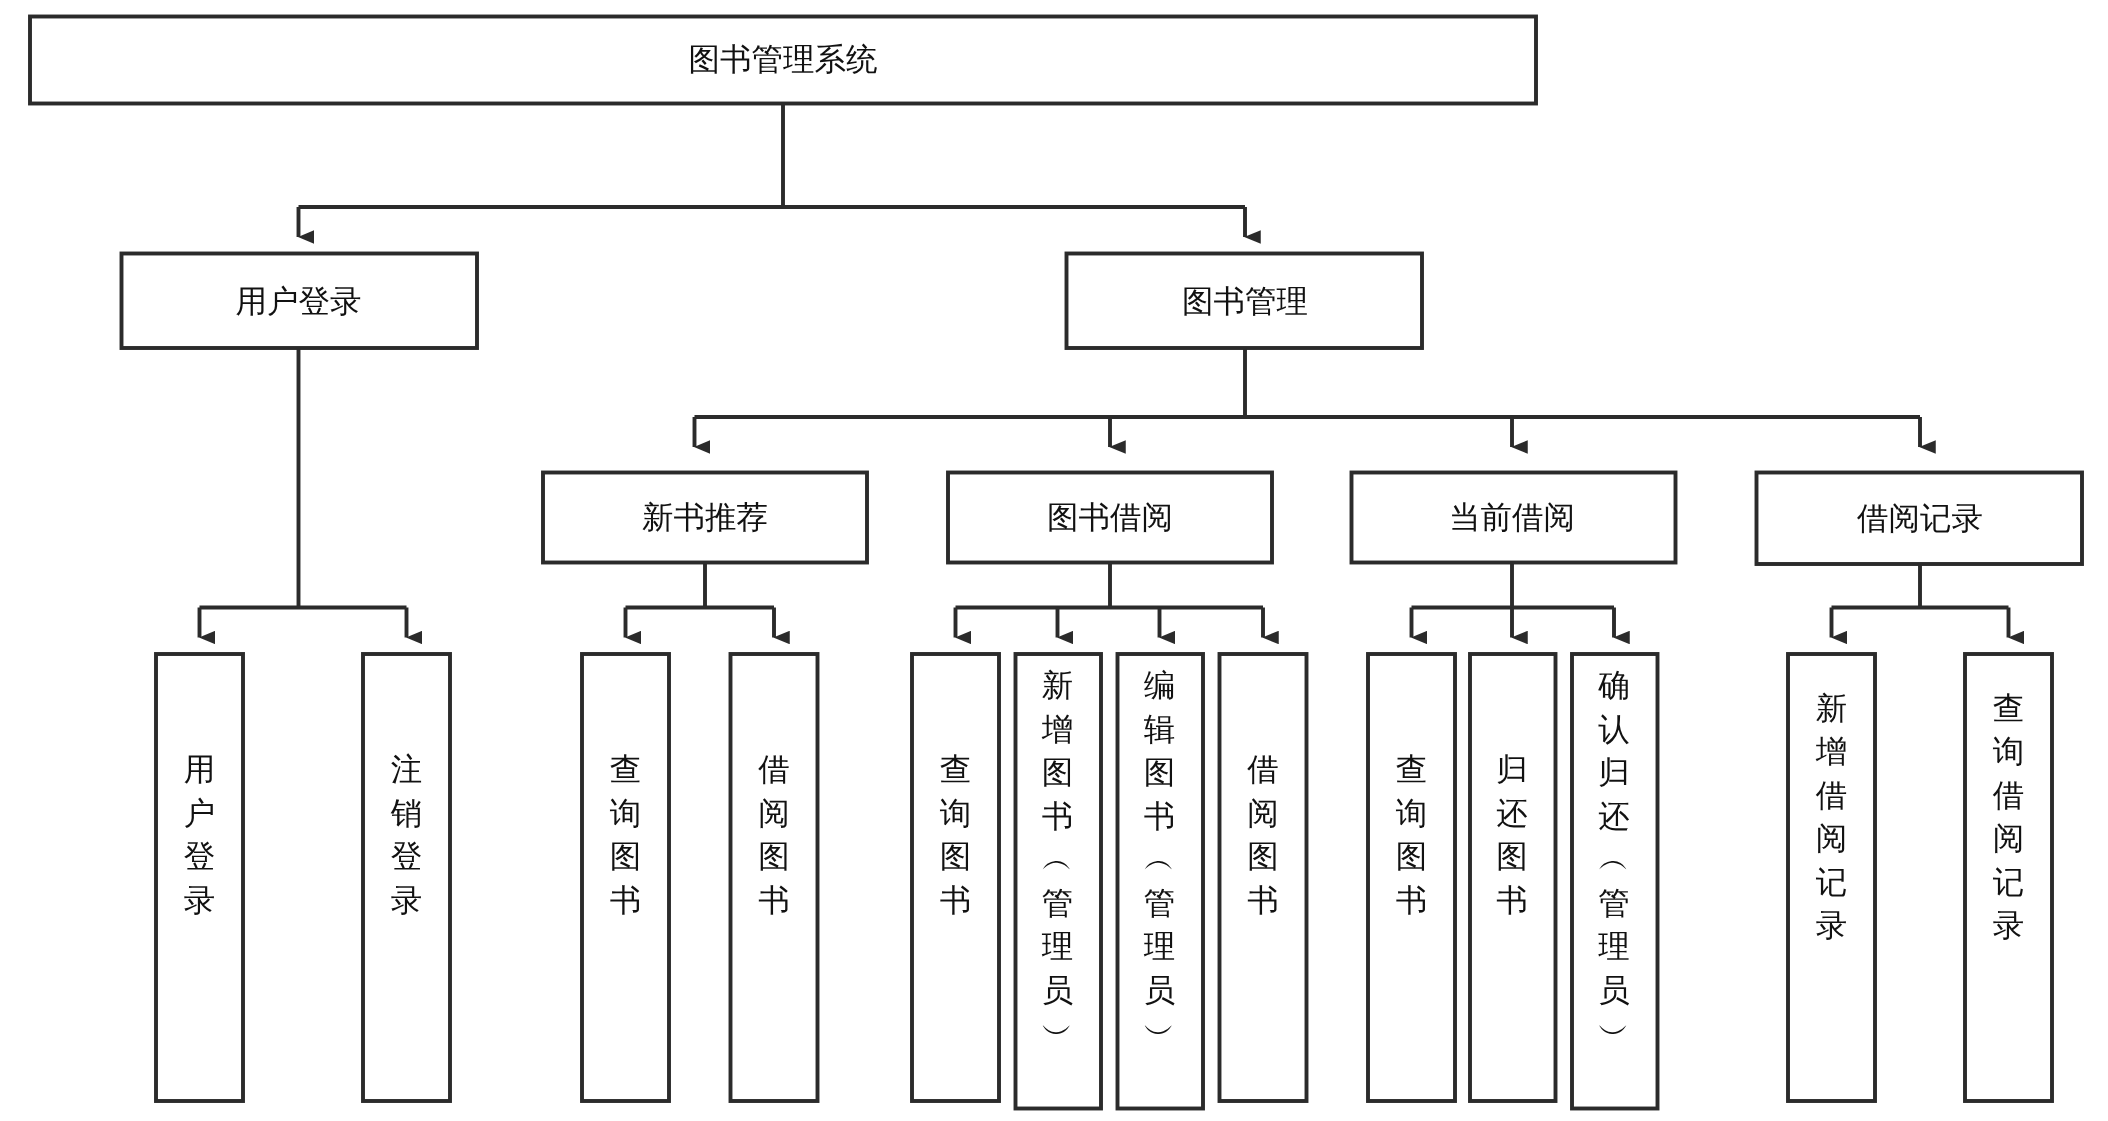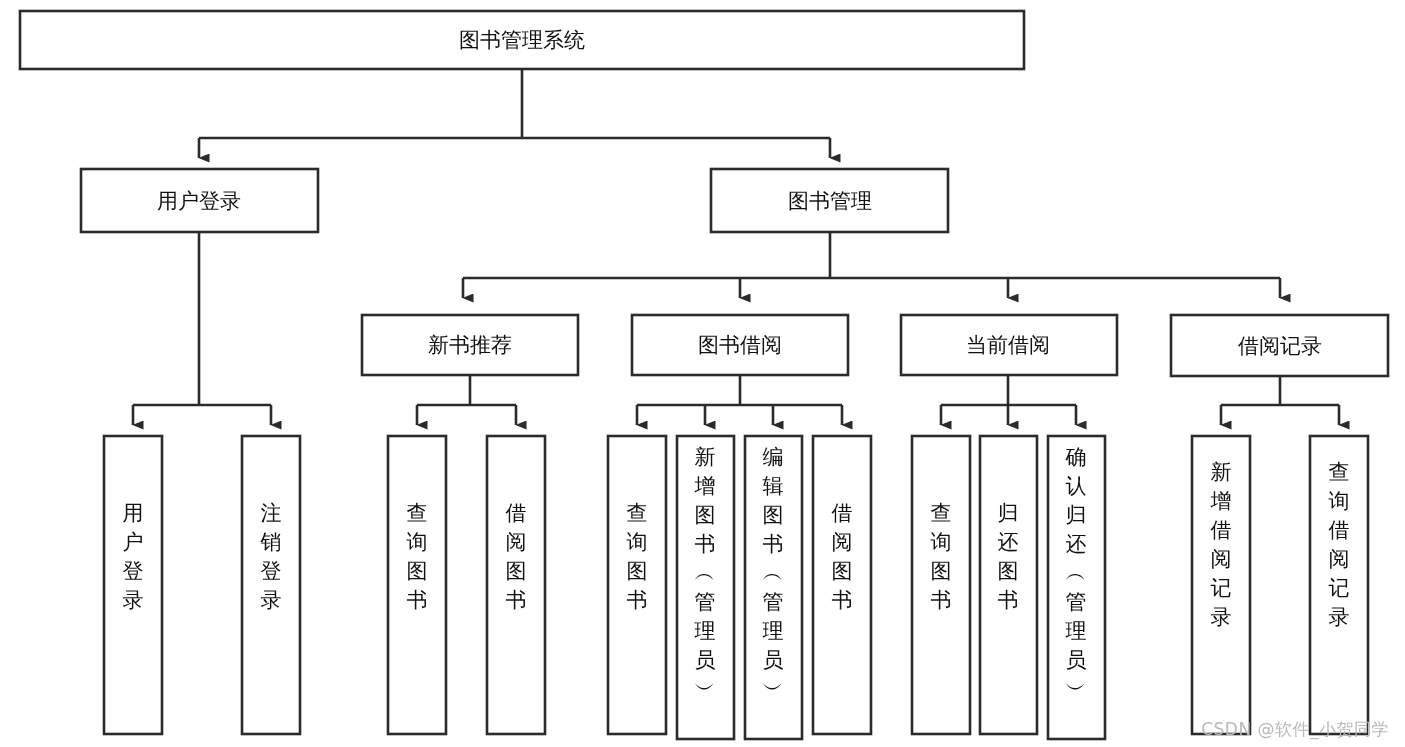--- a/index.html
+++ b/index.html
@@ -229,15 +229,14 @@
       <text class="node-label-v" x="1221" y="479"><tspan x="1221" dy="0">新</tspan><tspan x="1221" dy="29">增</tspan><tspan x="1221" dy="29">借</tspan><tspan x="1221" dy="29">阅</tspan><tspan x="1221" dy="29">记</tspan><tspan x="1221" dy="29">录</tspan></text>
     </g>
 
     <g>
       <rect class="node-box" x="1310" y="436" width="58" height="298"></rect>
       <text class="node-label-v" x="1339" y="479"><tspan x="1339" dy="0">查</tspan><tspan x="1339" dy="29">询</tspan><tspan x="1339" dy="29">借</tspan><tspan x="1339" dy="29">阅</tspan><tspan x="1339" dy="29">记</tspan><tspan x="1339" dy="29">录</tspan></text>
     </g>
 
   </svg>
 
-  <div class="watermark">CSDN @软件_小贺同学</div>
 
 </div>
 
 </body></html>

